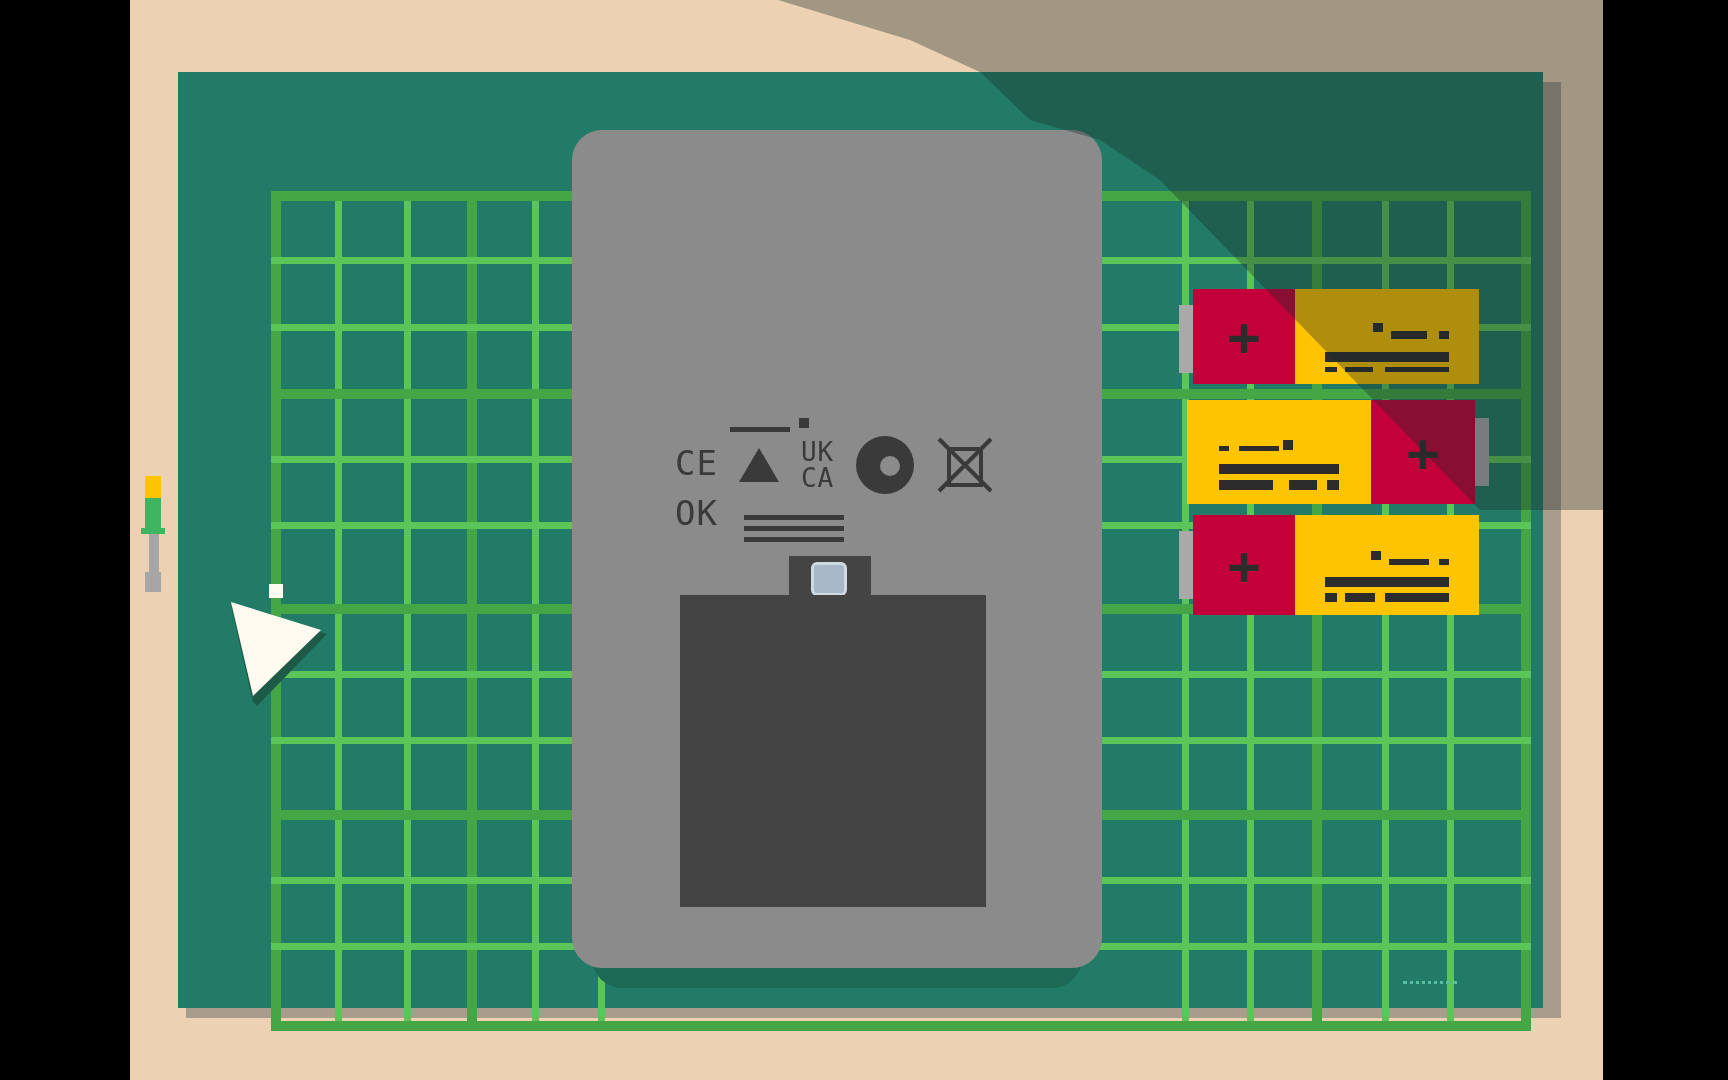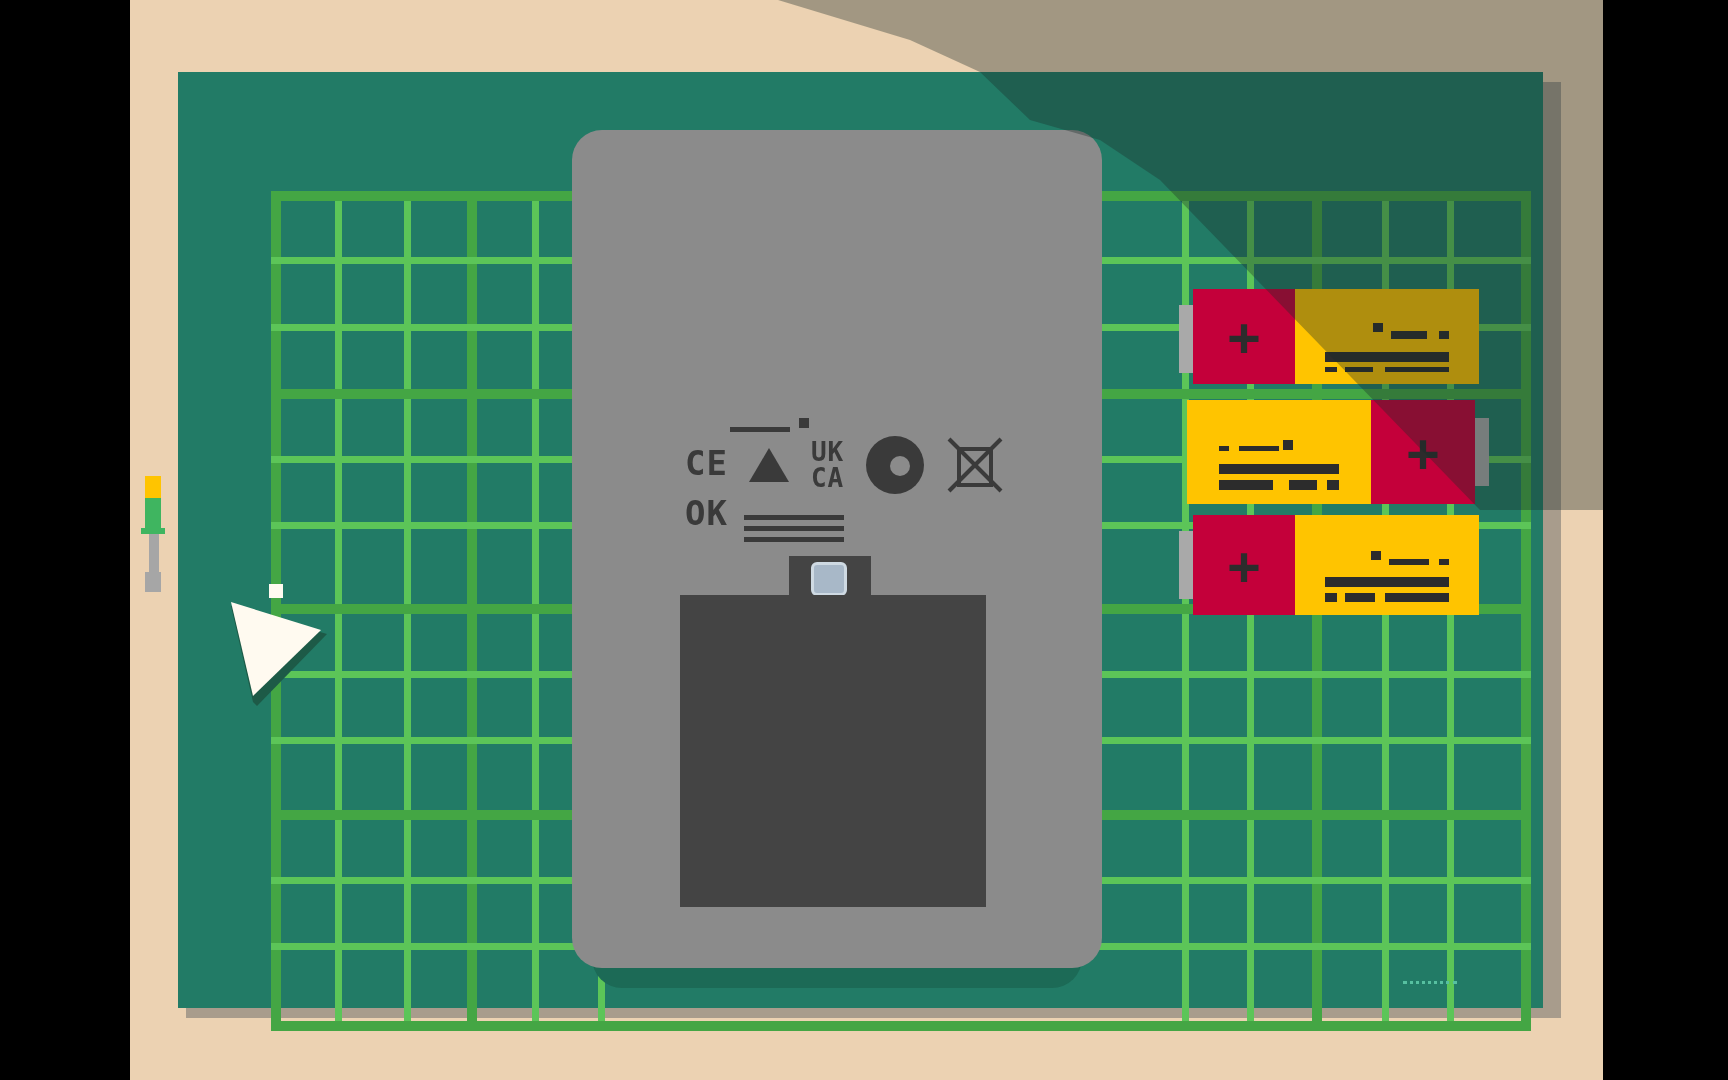--- a/index.html
+++ b/index.html
@@ -10,21 +10,21 @@
   #mat{left:48px;top:72px;width:1365px;height:936px;background:#227b66;}
   #grid{left:93px;top:119px;width:1260px;height:840px;}
   .vline,.hline{position:absolute;background:#5cc558;}
   .thick{background:#44a644;}
   #device-shadow{left:462px;top:140px;width:490px;height:848px;background:#1c6a56;border-radius:30px;}
   #device{left:442px;top:130px;width:530px;height:838px;background:#8b8b8b;border-radius:30px;}
   #dark-panel{left:108px;top:465px;width:306px;height:312px;background:#444;}
   #tab{left:217px;top:426px;width:82px;height:40px;background:#444;}
   #screw{left:243px;top:434px;width:30px;height:28px;background:#a8b8c8;border:3px solid #cfdae3;border-radius:6px;}
   .mark{position:absolute;background:#3a3a3a;}
-  #label-text{left:113px;top:305px;color:#3a3a3a;font-weight:bold;font-size:34px;letter-spacing:1px;line-height:36px;}
+  #label-text{left:103px;top:305px;color:#3a3a3a;font-weight:normal;font-size:34px;letter-spacing:1px;line-height:36px;}
   #shadow-overlay{left:0;top:0;width:1473px;height:1080px;pointer-events:none;}
   .battery{position:absolute;height:100px;}
   .bat-red{position:absolute;top:0;height:100%;width:102px;background:#c4003a;display:flex;align-items:center;justify-content:center;color:#2c2c2c;font-size:54px;font-weight:bold;}
   .bat-yel{position:absolute;top:0;height:100%;background:#ffc400;}
   .bat-term{position:absolute;width:14px;height:68px;background:#a9a9a9;top:16px;}
   .bat-line{position:absolute;background:#2c2c2c;}
   #screwdriver{left:11px;top:476px;width:24px;height:118px;}
   #cursor{left:101px;top:584px;width:100px;height:134px;}
   #page-num{left:1273px;top:981px;width:54px;height:4px;border-top:3px dotted #57c0a0;}
 </style>

